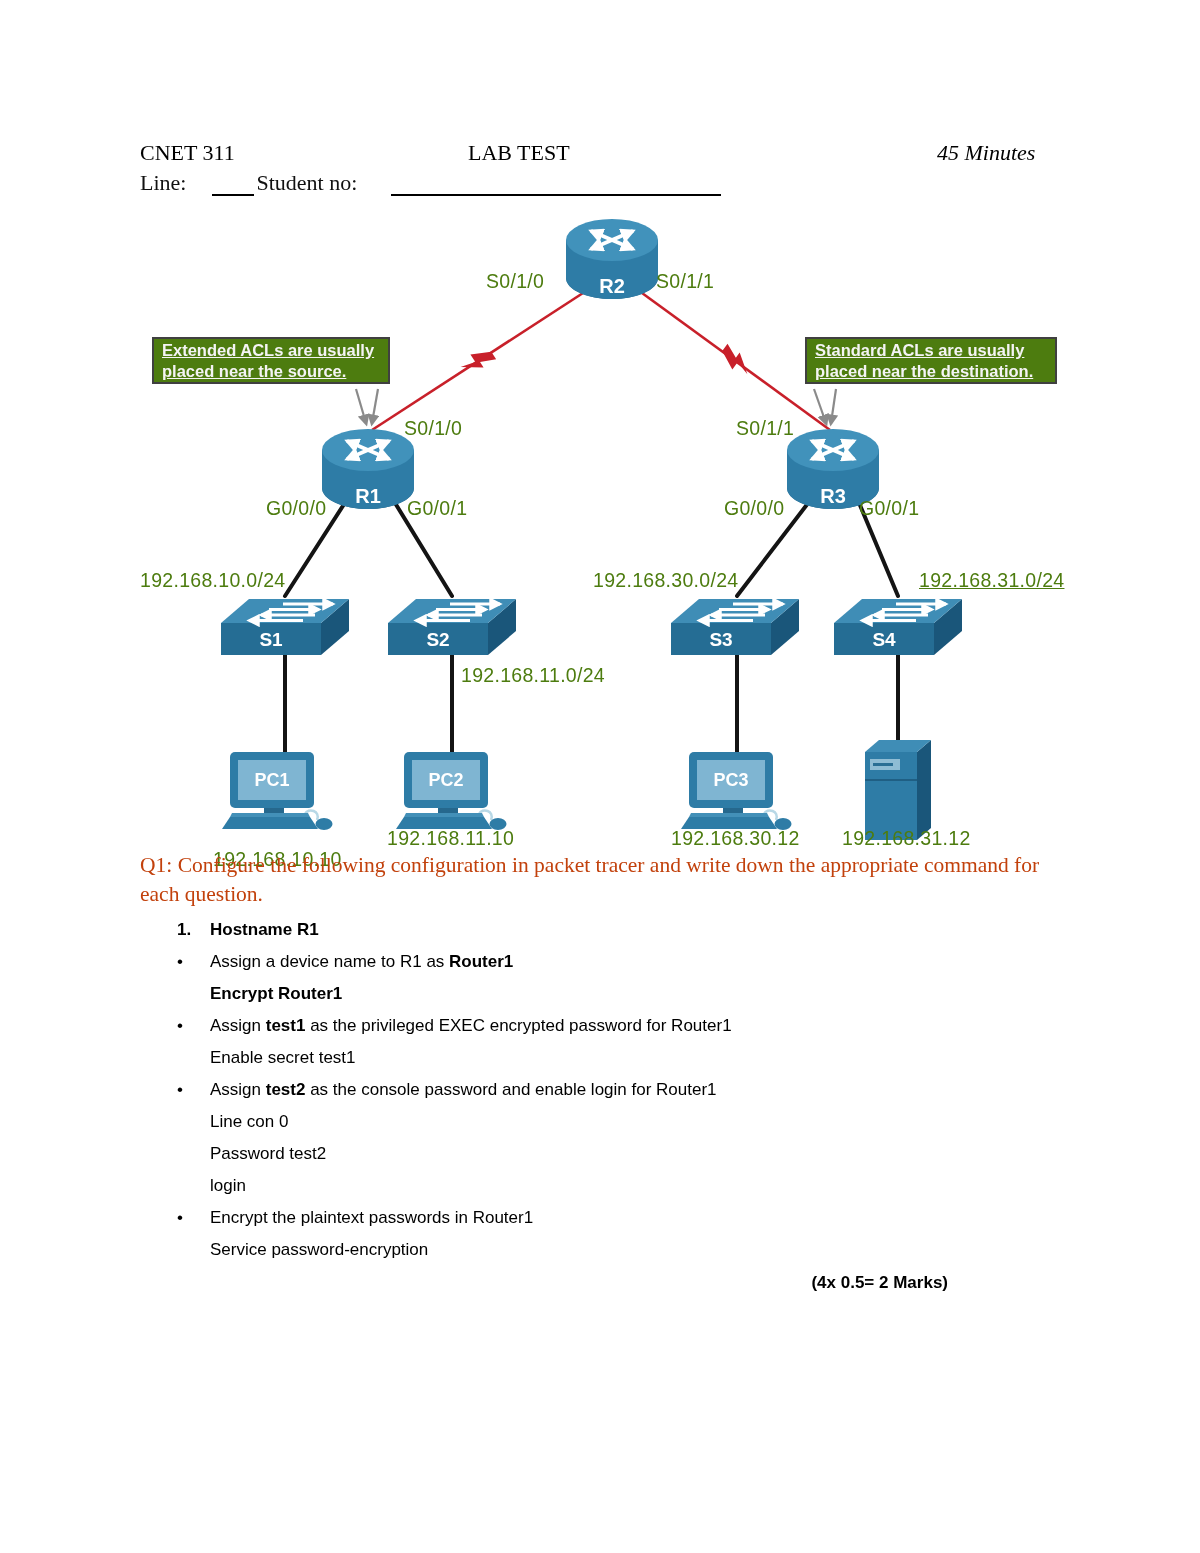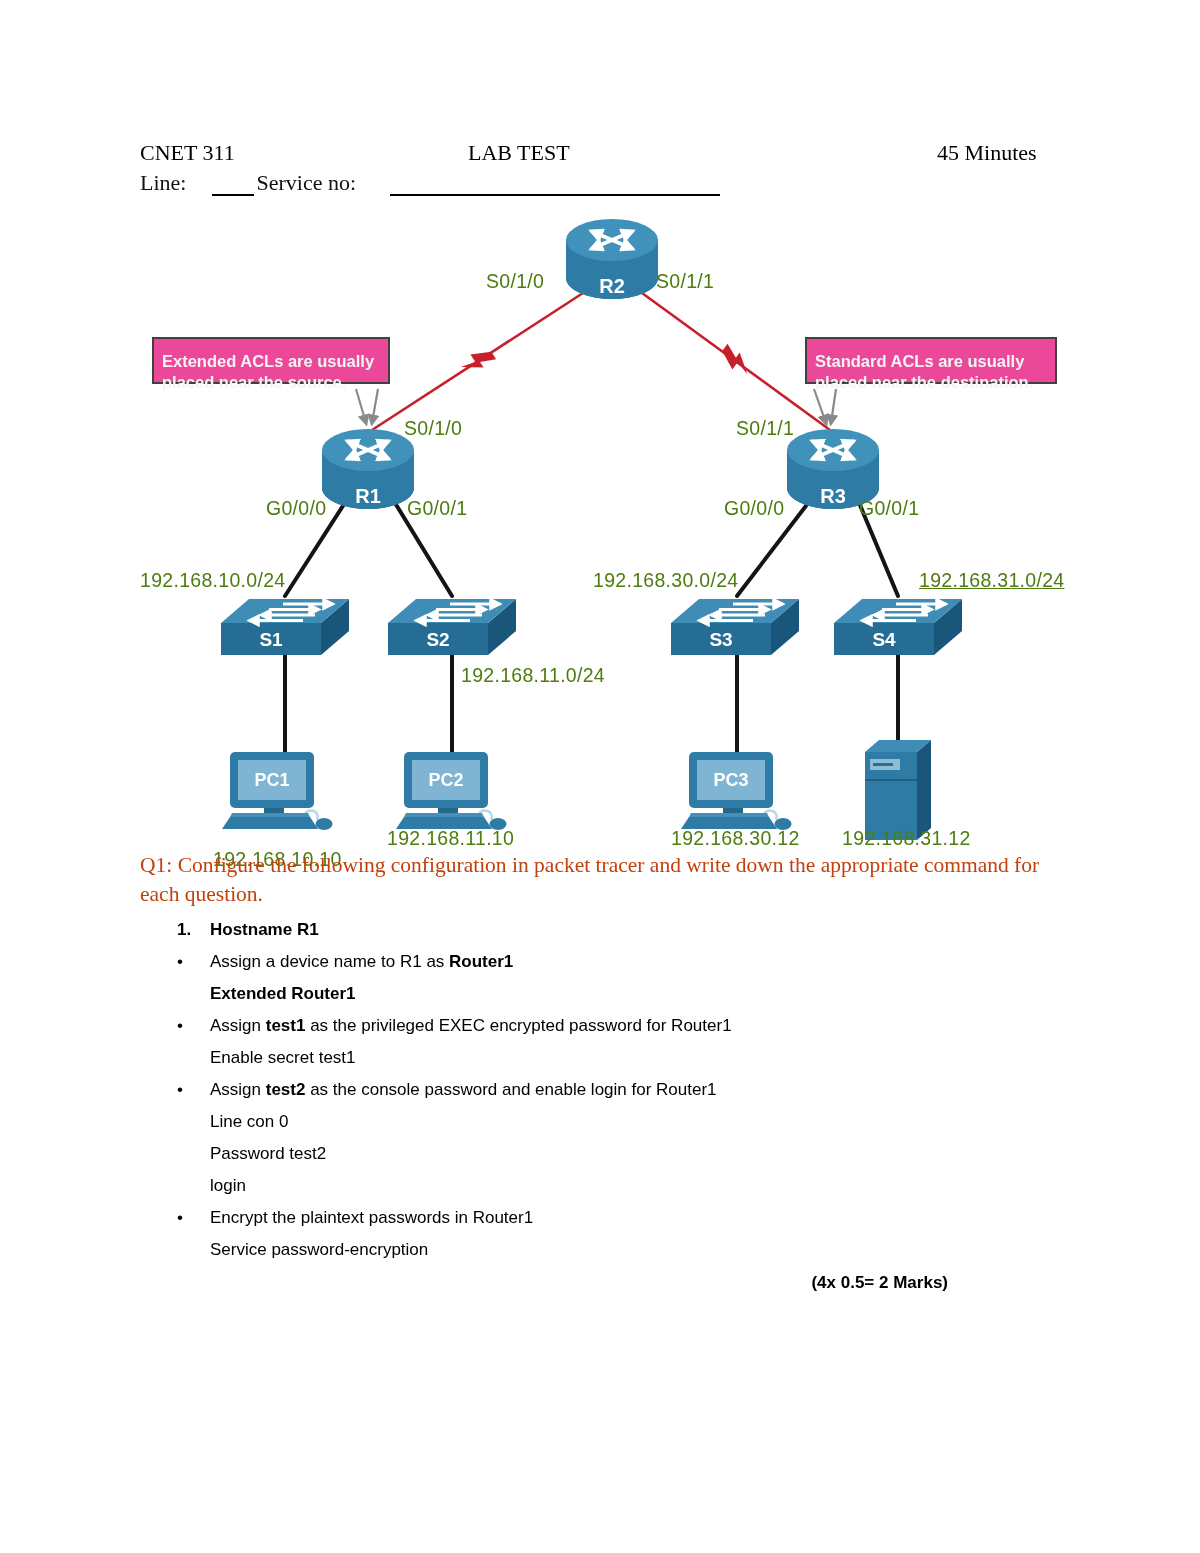--- a/index.html
+++ b/index.html
@@ -7,23 +7,23 @@
         font-family:"Liberation Serif",serif;color:#111;}
   .abs{position:absolute;}
   .hdr{font-size:22px;color:#000;}
   .name-row{display:flex;align-items:flex-end;font-size:22px;}
   .uline{display:inline-block;border-bottom:2px solid #000;height:22px;}
   .uline-short{width:42px;margin-left:26px;margin-right:2px;}
   .uline-long{width:330px;margin-left:34px;}
   
   .dlabel{position:absolute;font-family:"Liberation Sans",sans-serif;font-size:19.5px;
           color:#4d7c0f;letter-spacing:.3px;white-space:nowrap;}
-  .callout{position:absolute;background:#ec4899;border:2px solid #404040;color:#f4f4f4;
+  .callout{position:absolute;background:#4d7c0f;border:2px solid #404040;color:#f4f4f4;
            font-family:"Liberation Sans",sans-serif;font-weight:700;font-size:16.5px;
-           line-height:21px;padding:12px 8px 2px 8px;box-sizing:border-box;}
+           line-height:21px;padding:1px 8px 2px 8px;box-sizing:border-box;text-decoration:underline;}
   .dev{position:absolute;}
   .dev svg{display:block;}
   text.devlbl{font-family:"Liberation Sans",sans-serif;font-weight:700;fill:#ffffff;}
   
   .qblock{position:absolute;left:140px;top:851px;width:912px;}
   .qintro{font-size:21.5px;line-height:29px;color:#c2410c;}
   .cfg{margin-top:11px;font-family:"Liberation Sans",sans-serif;font-size:17px;
        line-height:19px;color:#000;}
   .cfg-row{position:relative;padding-left:70px;margin-bottom:13px;}
   .cfg-row .mark{position:absolute;left:37px;top:0;}
@@ -79,26 +79,26 @@
         <rect x="8" y="16" width="52" height="88" fill="#2e7ca6"></rect>
         <rect x="13" y="23" width="30" height="11" fill="#8fbdd4"></rect>
         <rect x="16" y="27" width="20" height="3" fill="#2a6f94"></rect>
         <line x1="8" y1="44" x2="60" y2="44" stroke="#1f5f84" stroke-width="2"></line>
       </symbol>
     </defs>
   </svg>
 
   <div class="abs hdr" style="left:140px;top:140px;">CNET 311</div>
   <div class="abs hdr" style="left:468px;top:140px;">LAB TEST</div>
-  <div class="abs hdr" style="left:937px;top:140px;">45 Minutes</div>
+  <div class="abs hdr" style="left:937px;top:140px;font-style:italic;">45 Minutes</div>
 
   <div class="abs name-row" style="left:140px;top:170px;">
     <span>Line:</span>
     <span class="uline uline-short"></span>
-    <span>Service no:</span>
+    <span>Student no:</span>
     <span class="uline uline-long"></span>
   </div>
 
   <svg class="lines-svg" width="1200" height="1553">
 
     <path d="M583,293 L372,430" stroke="#c8202a" stroke-width="2.6"></path>
     <path d="M642,293 L830,430" stroke="#c8202a" stroke-width="2.6"></path>
     <g transform="translate(477,361) rotate(57)">
       <polygon points="0,-17 9,-17 2.5,-2 9,-2 -4,17 0,2 -9,2" fill="#c8202a"></polygon>
     </g>
@@ -222,21 +222,21 @@
       <div class="cfg-row bold">
         <span class="mark">1.</span>
         <span>Hostname R1</span>
       </div>
 
       <div class="cfg-row">
         <span class="mark">•</span>
         <span>Assign a device name to R1 as </span><span class="bold">Router1</span>
       </div>
       <div class="cfg-row bold">
-        <span>Extended Router1</span>
+        <span>Encrypt Router1</span>
       </div>
 
       <div class="cfg-row">
         <span class="mark">•</span>
         <span>Assign </span><span class="bold">test1</span><span> as the privileged EXEC encrypted password for Router1</span>
       </div>
       <div class="cfg-row">
         <span>Enable secret test1</span>
       </div>
 

